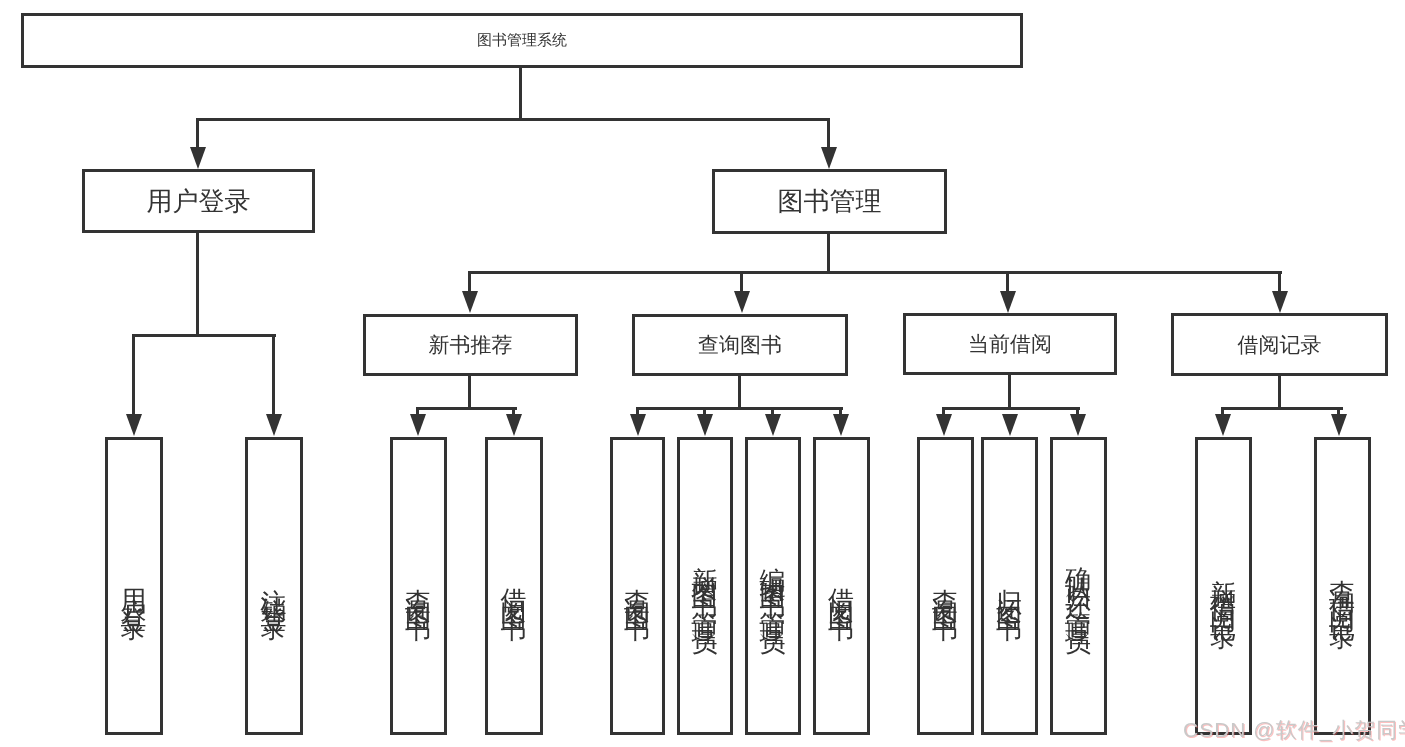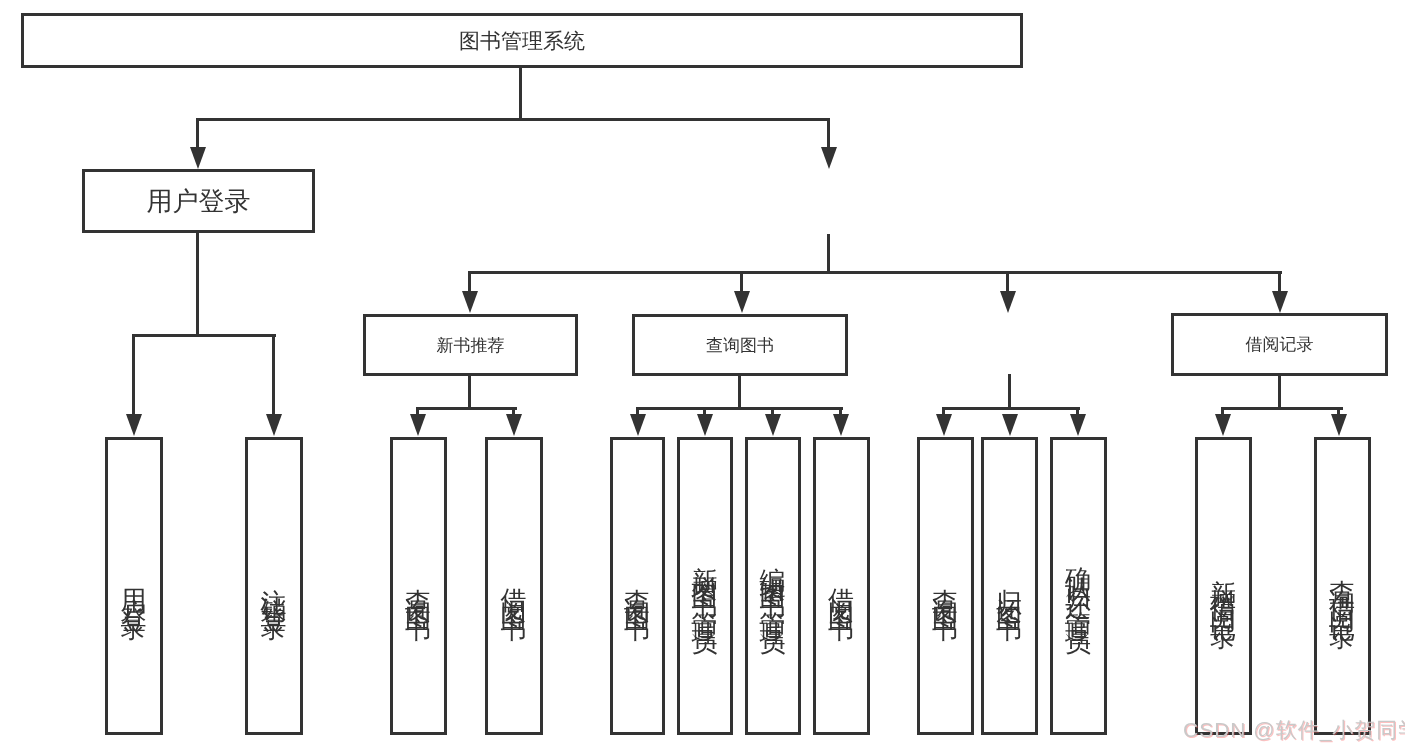--- a/index.html
+++ b/index.html
@@ -8,23 +8,23 @@
     position:relative; width:1405px; height:747px; overflow:hidden;
     background:var(--box-bg); color:#333;
     font-family:"Liberation Sans", sans-serif;
   }
   .box {
     position:absolute; box-sizing:border-box; background:var(--box-bg);
     border:3px solid var(--line);
     display:flex; align-items:center; justify-content:center;
     z-index:2;
   }
-  .root  { font-size:21px; }
+  .root  { font-size:15px; }
   .l2    { font-size:26px; }
-  .l3    { font-size:17px; }
+  .l3    { font-size:21px; }
   .leaf  { z-index:2; }
   .vtext {
     writing-mode:vertical-rl; text-orientation:mixed;
     font-size:26px; letter-spacing:9px; line-height:1;
     white-space:nowrap;
   }
   .v, .h { position:absolute; background:var(--line); z-index:1; }
   .v { width:3px; }
   .h { height:3px; }
   .arrow {
@@ -44,26 +44,32 @@
 
 <div class="stage">
 
   <div class="box root" style="left:21px;top:13px;width:1002px;height:55px">
     <span>图书管理系统</span>
   </div>
 
   <div class="box l2" style="left:82px;top:169px;width:233px;height:64px">
     <span>用户登录</span>
   </div>
+  <div class="box l2" style="left:712px;top:169px;width:235px;height:65px">
+    <span>图书管理</span>
+  </div>
 
   <div class="box l3" style="left:363px;top:314px;width:215px;height:62px">
     <span>新书推荐</span>
   </div>
   <div class="box l3" style="left:632px;top:314px;width:216px;height:62px">
     <span>查询图书</span>
+  </div>
+  <div class="box l3" style="left:903px;top:313px;width:214px;height:62px">
+    <span>当前借阅</span>
   </div>
   <div class="box l3" style="left:1171px;top:313px;width:217px;height:63px">
     <span>借阅记录</span>
   </div>
 
   <div class="box leaf" style="left:105px;top:437px;width:58px;height:298px">
     <span class="vtext">用户登录</span>
   </div>
   <div class="box leaf" style="left:245px;top:437px;width:58px;height:298px">
     <span class="vtext">注销登录</span>

